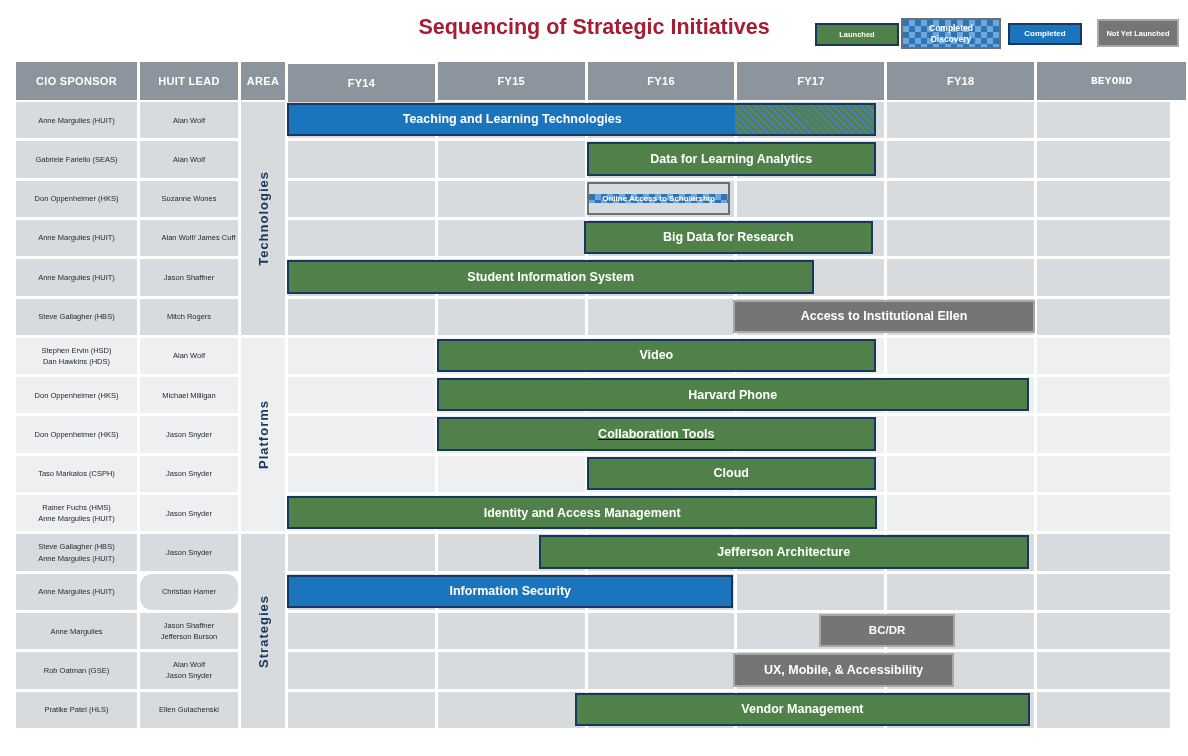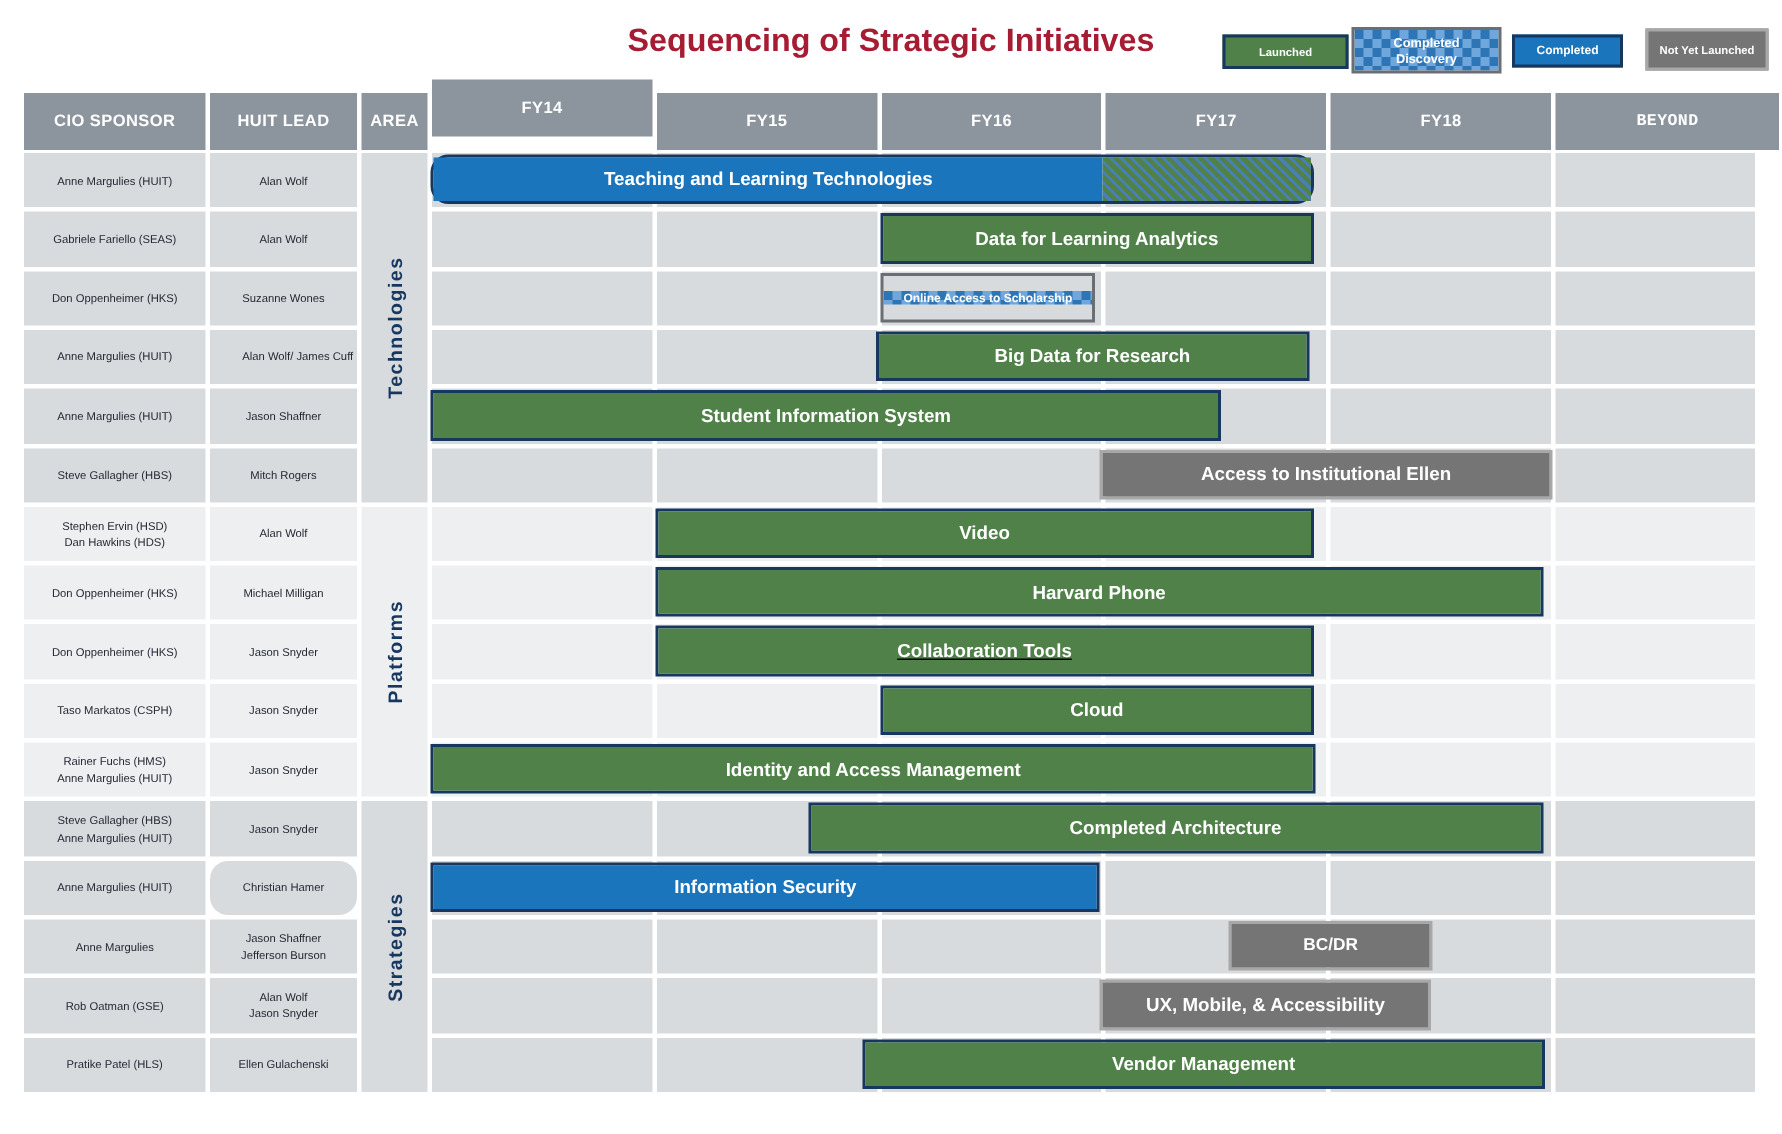--- a/index.html
+++ b/index.html
@@ -46,21 +46,21 @@
       <div class="abs legend-chip fill-green" style="border: 2.5px solid rgb(23, 55, 94); left: 815px; top: 23px; width: 84px; height: 23px; font-size: 7.5px;"><span>Launched</span></div>
       <div class="abs legend-chip fill-checker border-checker" style="border: 2.5px solid rgb(105, 111, 117); left: 901px; top: 18px; width: 100px; height: 31px; font-size: 8.5px;"><span>Completed
 Discovery</span></div>
       <div class="abs legend-chip fill-blue" style="border: 2.5px solid rgb(23, 55, 94); left: 1008px; top: 23px; width: 74px; height: 22px; font-size: 8px;"><span>Completed</span></div>
       <div class="abs legend-chip fill-gray border-gray" style="border: 2.5px solid rgb(168, 168, 168); left: 1097px; top: 19px; width: 82px; height: 28px; font-size: 7.5px;"><span>Not Yet Launched</span></div>
     </div>
   <div id="chart">
       <div class="abs cell header-cell" style="left: 16px; top: 62px; width: 121px; height: 38px;">CIO SPONSOR</div>
       <div class="abs cell header-cell" style="left: 140px; top: 62px; width: 98px; height: 38px;">HUIT LEAD</div>
       <div class="abs cell header-cell" style="left: 241px; top: 62px; width: 44px; height: 38px;">AREA</div>
-      <div class="abs cell header-cell" style="left: 288px; top: 53px; width: 146.83px; height: 38px;">FY14</div>
+      <div class="abs cell header-cell" style="left: 288px; top: 64px; width: 146.83px; height: 38px;">FY14</div>
       <div class="abs cell header-cell" style="left: 437.83px; top: 62px; width: 146.83px; height: 38px;">FY15</div>
       <div class="abs cell header-cell" style="left: 587.66px; top: 62px; width: 146.83px; height: 38px;">FY16</div>
       <div class="abs cell header-cell" style="left: 737.49px; top: 62px; width: 146.83px; height: 38px;">FY17</div>
       <div class="abs cell header-cell" style="left: 887.32px; top: 62px; width: 146.83px; height: 38px;">FY18</div>
       <div class="abs cell header-cell" style="left: 1037.2px; top: 62px; width: 149px; height: 38px; font-family: Liberation Mono, monospace;">BEYOND</div>
       <div class="abs cell name-cell band-dark" style="left: 16px; top: 102px; width: 121px; height: 36.31px;">Anne Margulies (HUIT)</div>
       <div class="abs cell name-cell band-dark" style="left: 140px; top: 102px; width: 98px; height: 36.31px;">Alan Wolf</div>
       <div class="abs cell band-dark" style="left: 288px; top: 102px; width: 146.83px; height: 36.31px;"></div>
       <div class="abs cell band-dark" style="left: 437.83px; top: 102px; width: 146.83px; height: 36.31px;"></div>
       <div class="abs cell band-dark" style="left: 587.66px; top: 102px; width: 146.83px; height: 36.31px;"></div>
@@ -194,21 +194,21 @@
       <div class="abs cell band-dark" style="left: 1037.2px; top: 691.65px; width: 132.8px; height: 36.31px;"></div>
       <div class="abs area-cell band-dark" style="left: 241px; top: 102px; width: 44px; height: 232.86px;">
         <div class="area-label">Technologies</div>
       </div>
       <div class="abs area-cell band-light" style="left: 241px; top: 337.86px; width: 44px; height: 193.55px;">
         <div class="area-label">Platforms</div>
       </div>
       <div class="abs area-cell band-dark" style="left: 241px; top: 534.41px; width: 44px; height: 193.55px;">
         <div class="area-label">Strategies</div>
       </div>
-      <div class="abs bar" style="left: 287px; top: 103px; width: 588.832px; height: 33.31px; border-radius: 12px;">
+      <div class="abs bar" style="left: 287px; top: 103px; width: 588.832px; height: 33.31px;">
         <div class="seg fill-blue" style="width: 76.3359%;">
           <span class="bar-label">Teaching and Learning Technologies</span>
         </div>
         <div class="seg fill-hatch" style="width: 23.6641%;"></div>
       </div>
       <div class="abs bar" style="left: 586.66px; top: 142.31px; width: 289.172px; height: 33.31px;">
         <div class="seg fill-green" style="width: 100%;">
           <span class="bar-label">Data for Learning Analytics</span>
         </div>
       </div>
@@ -252,21 +252,21 @@
           <span class="bar-label">Cloud</span>
         </div>
       </div>
       <div class="abs bar" style="left: 287px; top: 496.1px; width: 590.33px; height: 33.31px;">
         <div class="seg fill-green" style="width: 100%;">
           <span class="bar-label">Identity and Access Management</span>
         </div>
       </div>
       <div class="abs bar" style="left: 538.714px; top: 535.41px; width: 489.944px; height: 33.31px;">
         <div class="seg fill-green" style="width: 100%;">
-          <span class="bar-label">Completed Architecture</span>
+          <span class="bar-label">Jefferson Architecture</span>
         </div>
       </div>
       <div class="abs bar" style="left: 287px; top: 574.72px; width: 446.493px; height: 33.31px;">
         <div class="seg fill-blue" style="width: 100%;">
           <span class="bar-label">Information Security</span>
         </div>
       </div>
       <div class="abs bar border-gray" style="left: 818.896px; top: 614.03px; width: 136.345px; height: 33.31px;">
         <div class="seg fill-gray" style="width: 100%;">
           <span class="bar-label" style="font-size: 11.5px;">BC/DR</span>

